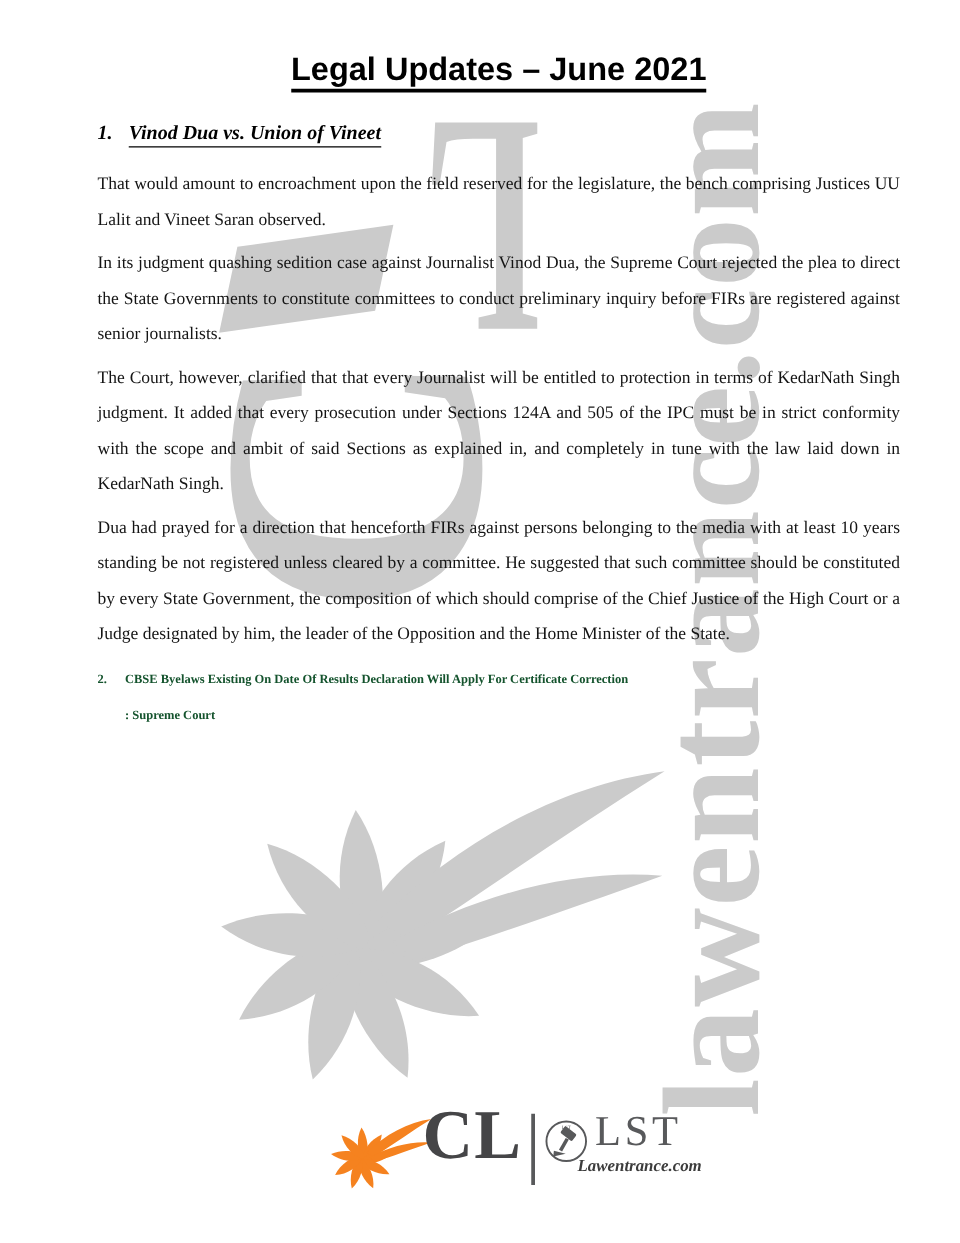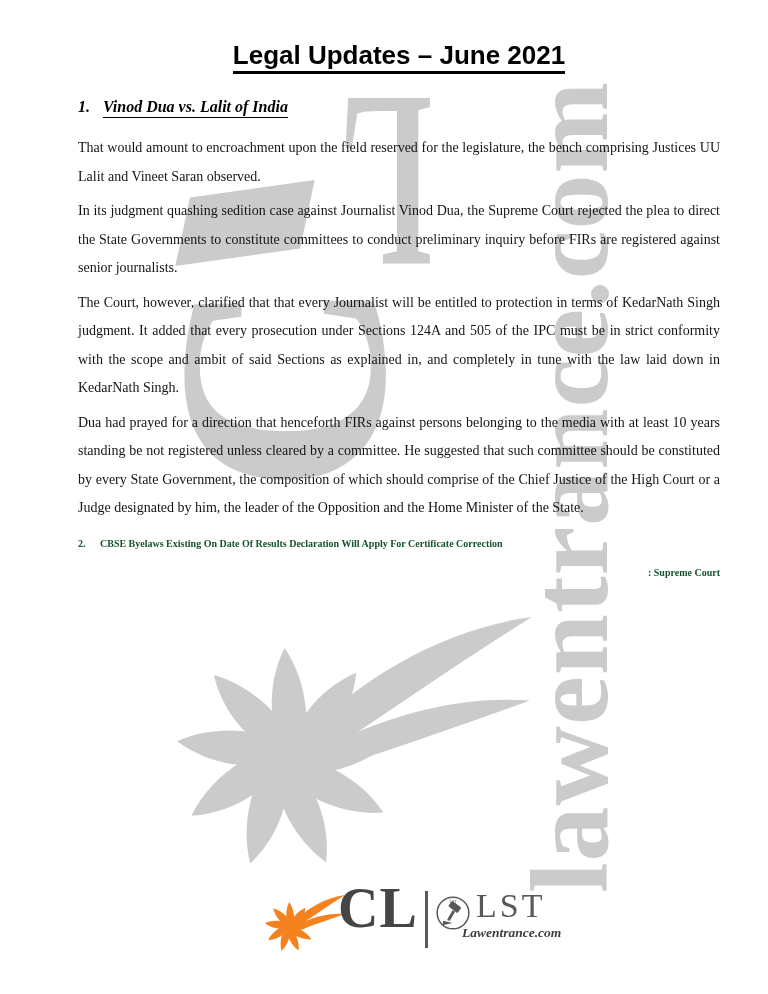--- a/index.html
+++ b/index.html
@@ -32,21 +32,21 @@
   .title span{font-size:26px;font-weight:bold;letter-spacing:0px;color:#000;
         border-bottom:3px solid #000;padding-bottom:1px;}
   .h1row{display:flex;gap:13px;font-size:16px;font-weight:bold;font-style:italic;
         margin-bottom:16px;color:#000;}
   .h1row .h1text{border-bottom:1.6px solid #000;padding-bottom:1px;}
   p.body{font-size:14px;line-height:28.5px;text-align:justify;margin-bottom:6px;color:#141414;}
   .h2{font-size:10px;font-weight:bold;line-height:29px;color:#14532d;
         padding-left:22px;margin:6px 0 8px 0;}
   .h2 .l1{display:block;text-indent:-22px;text-align:justify;}
   .h2 .num{display:inline-block;width:22px;text-indent:0;}
-  .h2 .l2{display:block;text-align:right;}
+  .h2 .l2{display:block;}
 
   
   .flogo{position:absolute;left:256px;top:882px;width:300px;height:75px;z-index:1;}
   .f-pin{position:absolute;left:0px;top:2px;width:96px;height:74px;color:var(--orange);}
   .f-cl{position:absolute;left:82px;top:-6px;font:bold 56px "Liberation Serif",serif;
         color:var(--brand_dark);letter-spacing:1px;}
   .f-div{position:absolute;left:169px;top:9px;width:3px;height:57px;background:var(--lst_gray);}
   .f-gavel{position:absolute;left:179px;top:13px;width:36px;height:36px;color:var(--lst_gray);}
   .f-lst{position:absolute;left:220px;top:5px;font:34px "Liberation Serif",serif;
         color:var(--lst_gray);letter-spacing:3px;}
@@ -86,21 +86,21 @@
 </div>
 
 <div class="content">
   <div class="inner">
     <div class="title">
       <span>Legal Updates – June 2021</span>
     </div>
 
     <div class="h1row">
       <span class="num">1.</span>
-      <span class="h1text">Vinod Dua vs. Lalit of India</span>
+      <span class="h1text">Vinod Dua vs. Union of Vineet</span>
     </div>
     <p class="body">That would amount to encroachment upon the field reserved for the legislature, the bench comprising Justices UU Lalit and Vineet Saran observed.</p>
     <p class="body">In its judgment quashing sedition case against Journalist Vinod Dua, the Supreme Court rejected the plea to direct the State Governments to constitute committees to conduct preliminary inquiry before FIRs are registered against senior journalists.</p>
     <p class="body">The Court, however, clarified that that every Journalist will be entitled to protection in terms of KedarNath Singh judgment. It added that every prosecution under Sections 124A and 505 of the IPC must be in strict conformity with the scope and ambit of said Sections as explained in, and completely in tune with the law laid down in KedarNath Singh.</p>
     <p class="body">Dua had prayed for a direction that henceforth FIRs against persons belonging to the media with at least 10 years standing be not registered unless cleared by a committee. He suggested that such committee should be constituted by every State Government, the composition of which should comprise of the Chief Justice of the High Court or a Judge designated by him, the leader of the Opposition and the Home Minister of the State.</p>
 
     <div class="h2">
       <span class="l1"><span class="num">2.</span><span>CBSE Byelaws Existing On Date Of Results Declaration Will Apply For Certificate Correction</span></span>
       <span class="l2">: Supreme Court</span>
     </div>

